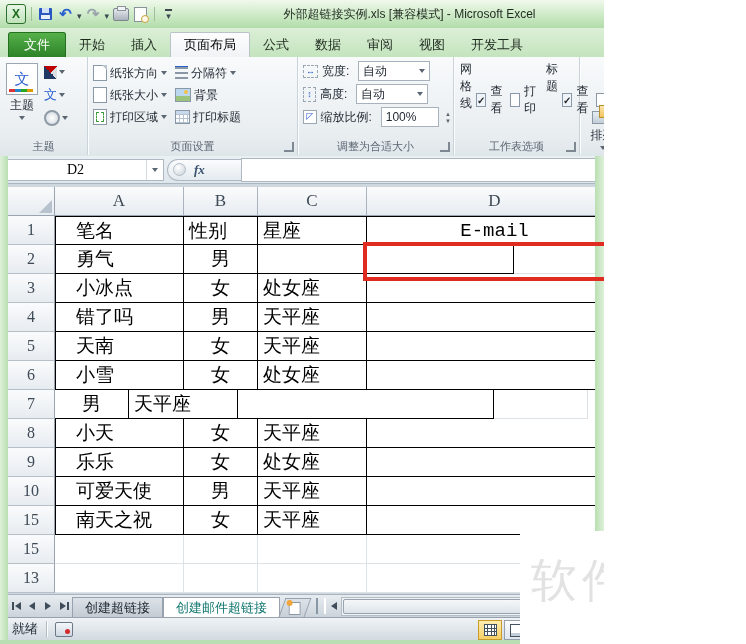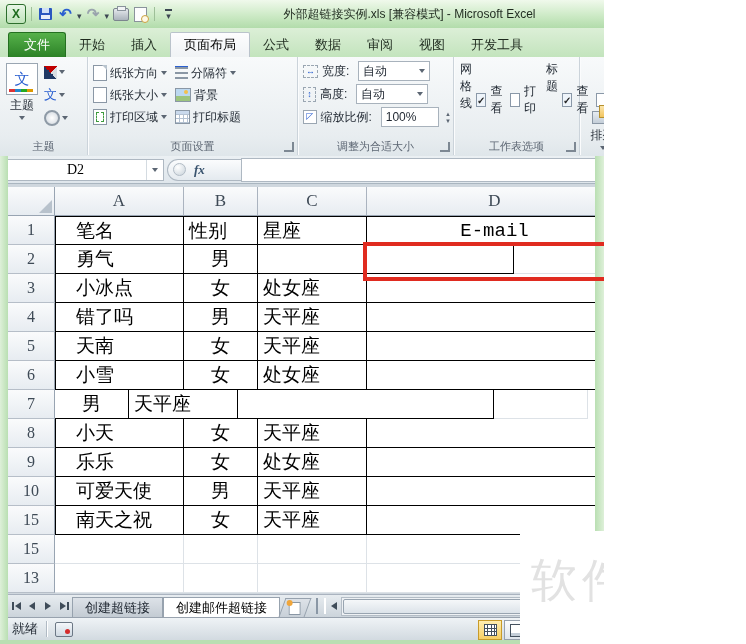--- a/index.html
+++ b/index.html
@@ -180,21 +180,21 @@
   
   .tabsbar{position:absolute;left:8px;top:594px;width:729px;height:23px;
     background:linear-gradient(#e7ecf0,#ccd4db);border-top:1px solid #aab3bf;display:flex;align-items:center;box-sizing:border-box;}
   .navb{width:16px;height:16px;display:flex;align-items:center;justify-content:center;gap:1px;}
   .tri-l{width:0;height:0;border-top:4px solid transparent;border-bottom:4px solid transparent;border-right:6px solid #3f4c59;}
   .tri-r{width:0;height:0;border-top:4px solid transparent;border-bottom:4px solid transparent;border-left:6px solid #3f4c59;}
   .nbar{width:2px;height:8px;background:#3f4c59;}
   .stab{height:20px;margin-top:2px;padding:0 12px;display:flex;align-items:center;font-size:13px;
     font-family:"Liberation Serif",serif;color:#1e2630;background:linear-gradient(#dde2e8,#c2cad2);
     border:1px solid #97a2ae;border-bottom:none;border-radius:0 0 0 0;}
-  .stab.active{background:#fff;color:#000000;}
+  .stab.active{background:#fff;color:#0f766e;}
   .instab{width:24px;height:18px;margin-top:2px;margin-left:2px;display:flex;align-items:center;justify-content:center;
     background:linear-gradient(#dde2e8,#c8d0d8);border:1px solid #97a2ae;border-bottom:none;transform:skewX(-20deg);}
   .instab span{transform:skewX(20deg);display:block;width:10px;height:11px;background:#fff;border:1px solid #8a97a5;position:relative;}
   .instab span::after{content:"";position:absolute;left:-3px;top:-3px;width:6px;height:6px;border-radius:50%;background:#f0a63c;}
   .tsplit{width:6px;height:16px;margin-left:8px;border-left:2px solid #8a97a5;border-right:2px solid #fff;}
   .hleft{width:15px;height:16px;display:flex;align-items:center;justify-content:center;}
   .hsb{flex:1;height:17px;margin-right:2px;background:#eef1f4;border:1px solid #b4bdc6;display:flex;}
   .hthumb{flex:1;margin:1px;background:linear-gradient(#f5f7f9,#dce3e9);border:1px solid #98a4b0;border-radius:2px;
     display:flex;align-items:center;justify-content:flex-end;gap:2px;padding-right:4px;}
   .hthumb i{display:block;width:1px;height:9px;background:#9aa6b2;}

